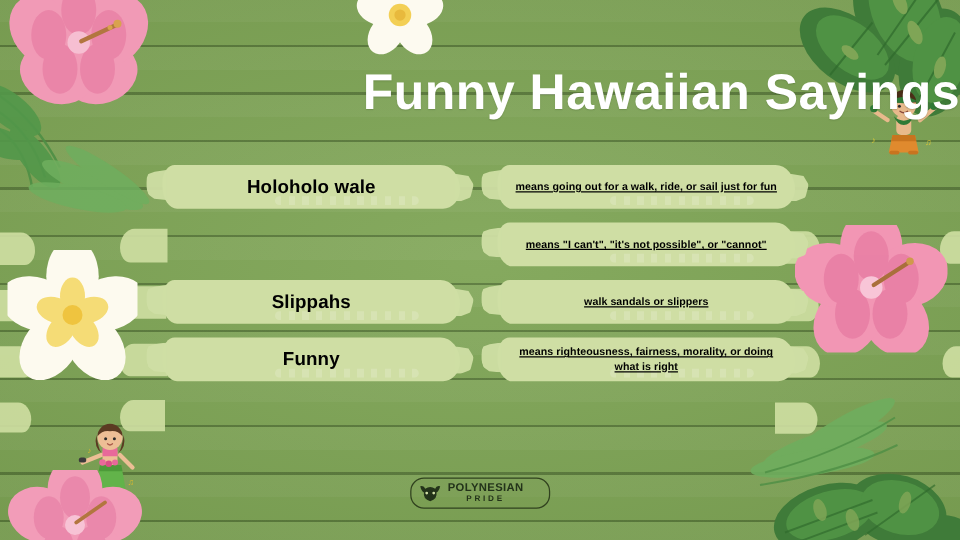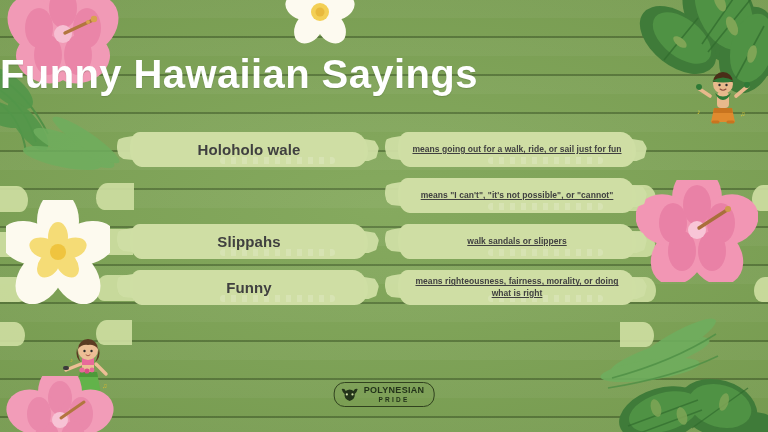--- a/index.html
+++ b/index.html
@@ -40,22 +40,22 @@
     position:absolute;
     background:#cddda1;
     opacity:.92;
   }
   .sw-l { border-radius:0 14px 10px 0 / 0 18px 14px 0; }
   .sw-r { border-radius:14px 0 0 10px / 18px 0 0 14px; }
 
   
   #title {
     position:absolute;
-    left:0; right:0; top:54px;
-    text-align:left;
+    left:12px; right:0; top:54px;
+    text-align:right;
     color:#ffffff;
     font-size:40px;
     font-weight:bold;
     letter-spacing:.4px;
     line-height:1;
     text-shadow:0 1px 1px rgba(50,74,30,.25);
   }
 
   
   #rows { position:absolute; left:0; top:128px; width:768px; }
@@ -65,21 +65,21 @@
     margin-bottom:3px;
   }
   .cell {
     position:absolute;
     top:0;
     height:43px;
     display:flex;
     align-items:center;
     justify-content:center;
     text-align:center;
-    color:#404040;
+    color:#000000;
   }
   
   .brush {
     position:absolute;
     top:4px; bottom:4px; left:0; right:0;
     background:#cfdea4;
     border-radius:10px 16px 14px 12px / 14px 20px 16px 18px;
   }
   
   .brush::before {
@@ -130,21 +130,21 @@
     padding:0 12px;
     letter-spacing:.05px;
   }
 
   
   #logo {
     position:absolute;
     left:50%; top:382px;
     transform:translateX(-50%);
     display:flex; align-items:center; gap:4px;
-    padding:3px 9px 3px 5px;
+    padding:3px 20px 3px 5px;
     border:1.3px solid #31421f;
     border-radius:11px;
     background:rgba(122,157,82,0.35);
   }
   #logo .mask { display:block; }
   #logo .words { display:flex; flex-direction:column; align-items:center; line-height:1; }
   #logo .w1 { font-size:9px; font-weight:bold; color:#23331a; letter-spacing:.3px; }
   #logo .w2 { font-size:6.5px; font-weight:bold; color:#23331a; letter-spacing:2.2px; margin-top:1.5px; }
 
   

